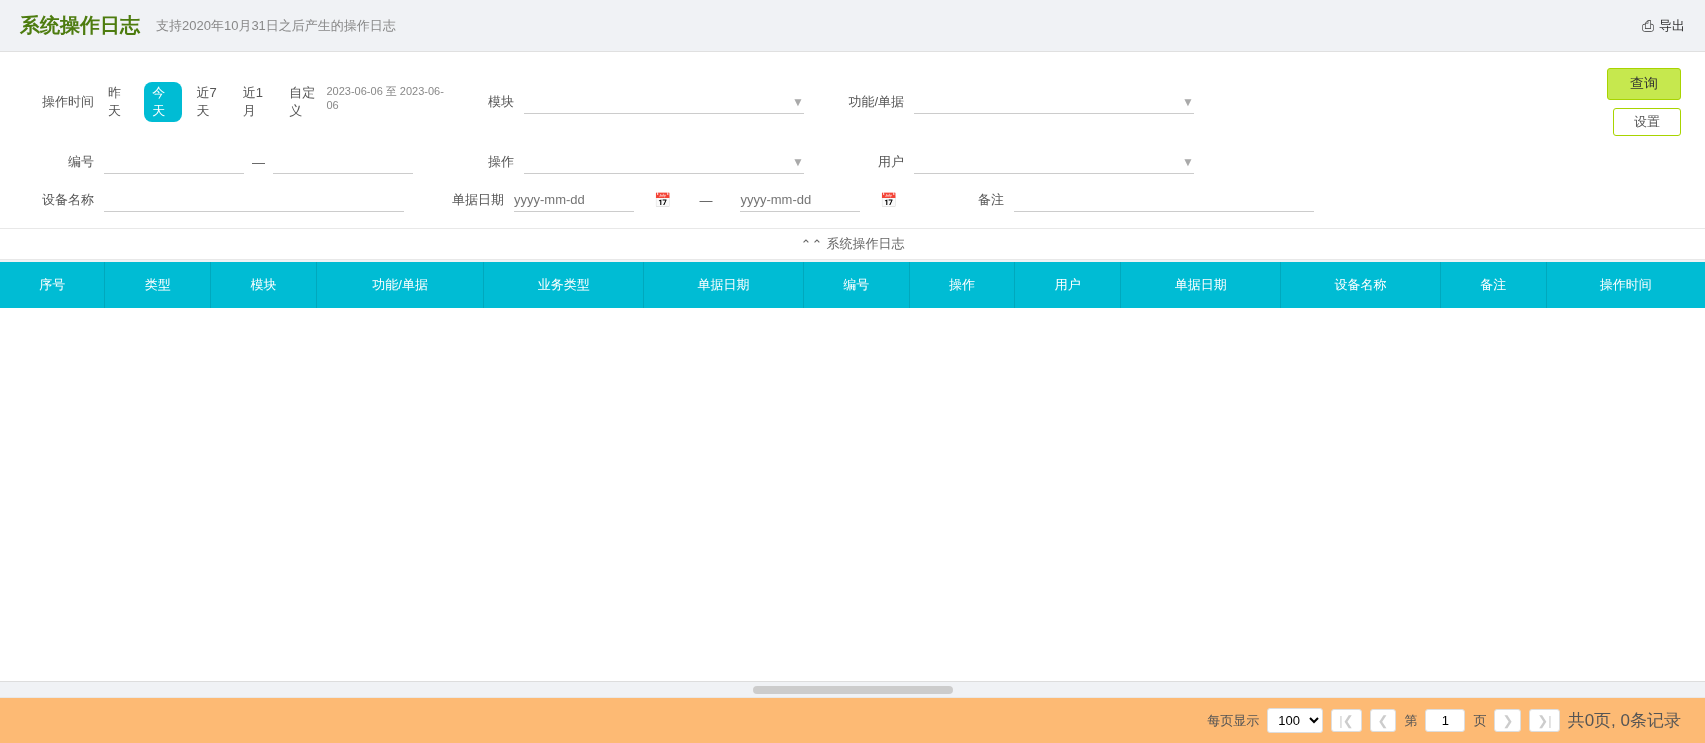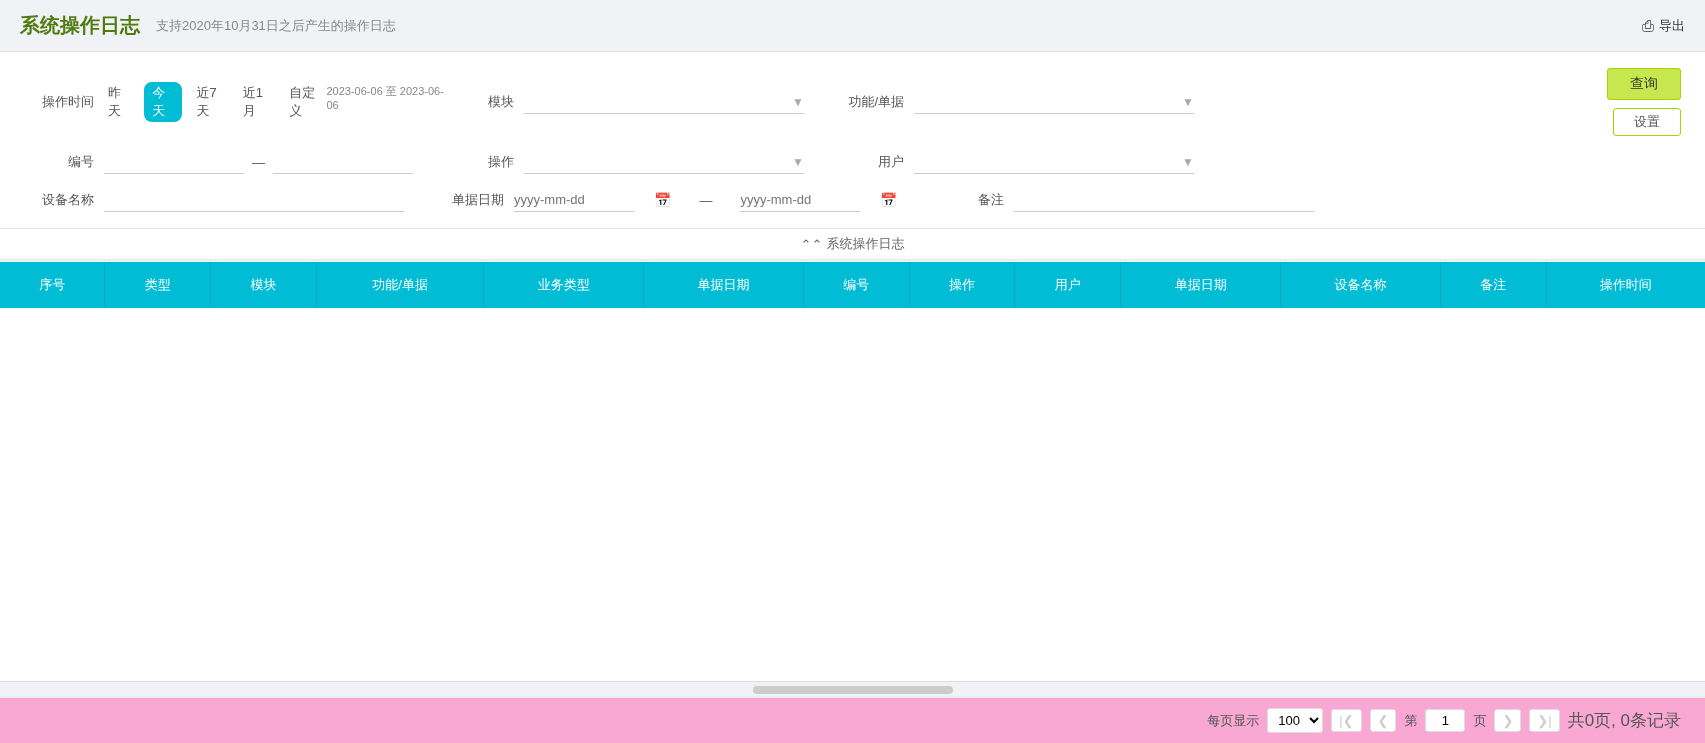--- a/index.html
+++ b/index.html
@@ -62,21 +62,21 @@
     thead th:last-child { border-right: none; }
 
     
     .empty-area { height: 350px; background: #fff; }
 
     
     .scroll-bar-area { height: 16px; background: #f0f2f5; border-top: 1px solid #ddd; display: flex; align-items: center; padding: 0 10px; }
     .scroll-thumb { height: 8px; background: #ccc; border-radius: 4px; width: 200px; margin: 0 auto; }
 
     
-    .pagination-bar { display: flex; align-items: center; justify-content: flex-end; padding: 10px 24px; background: #f9a8d4; border-top: 1px solid #e8e8e8; gap: 8px; font-size: 13px; color: #555; }
+    .pagination-bar { display: flex; align-items: center; justify-content: flex-end; padding: 10px 24px; background: #fdba74; border-top: 1px solid #e8e8e8; gap: 8px; font-size: 13px; color: #555; }
     .pagination-select { border: 1px solid #ddd; border-radius: 3px; padding: 3px 6px; font-size: 13px; background: #fff; cursor: pointer; outline: none; }
     .page-input { border: 1px solid #ddd; border-radius: 3px; padding: 3px 6px; width: 40px; font-size: 13px; text-align: center; outline: none; }
     .page-nav-btn { border: 1px solid #ddd; background: #fff; padding: 3px 7px; cursor: pointer; border-radius: 3px; color: #555; font-size: 13px; }
     .page-nav-btn.disabled { color: #ccc; cursor: default; }
     .page-info { color: #555; font-size: 17px; }
   </style>
 </head>
 <body>
 
 <div class="page-container">

